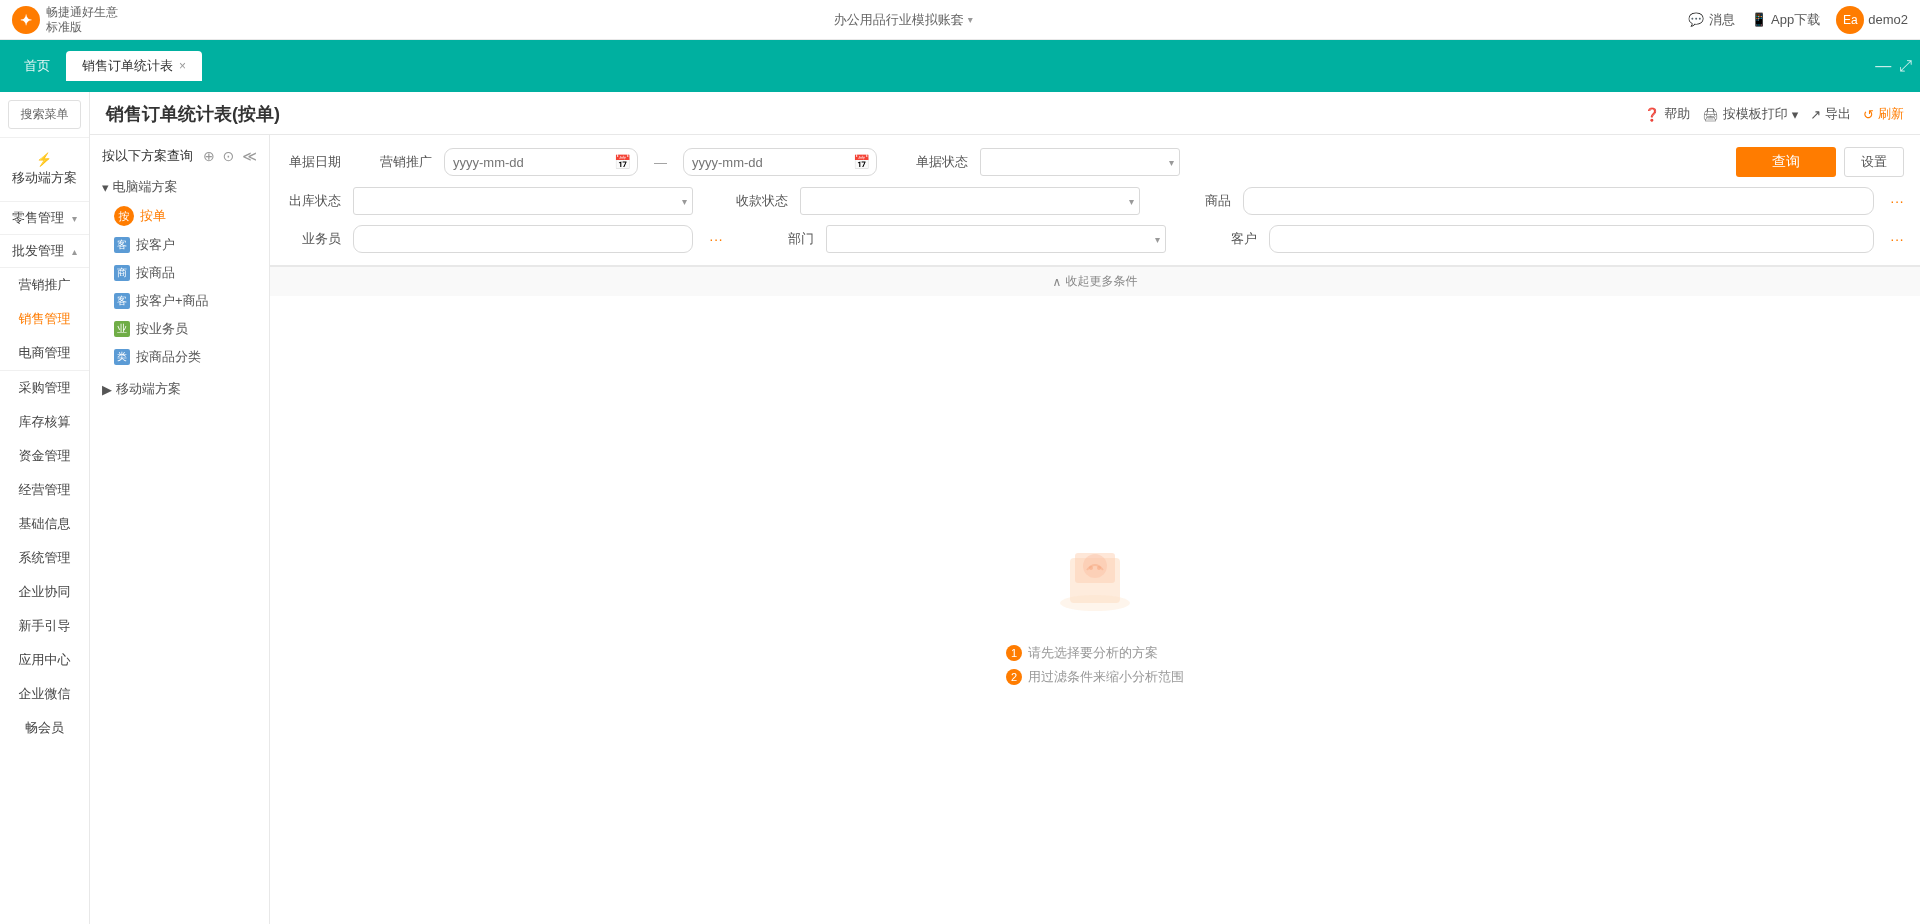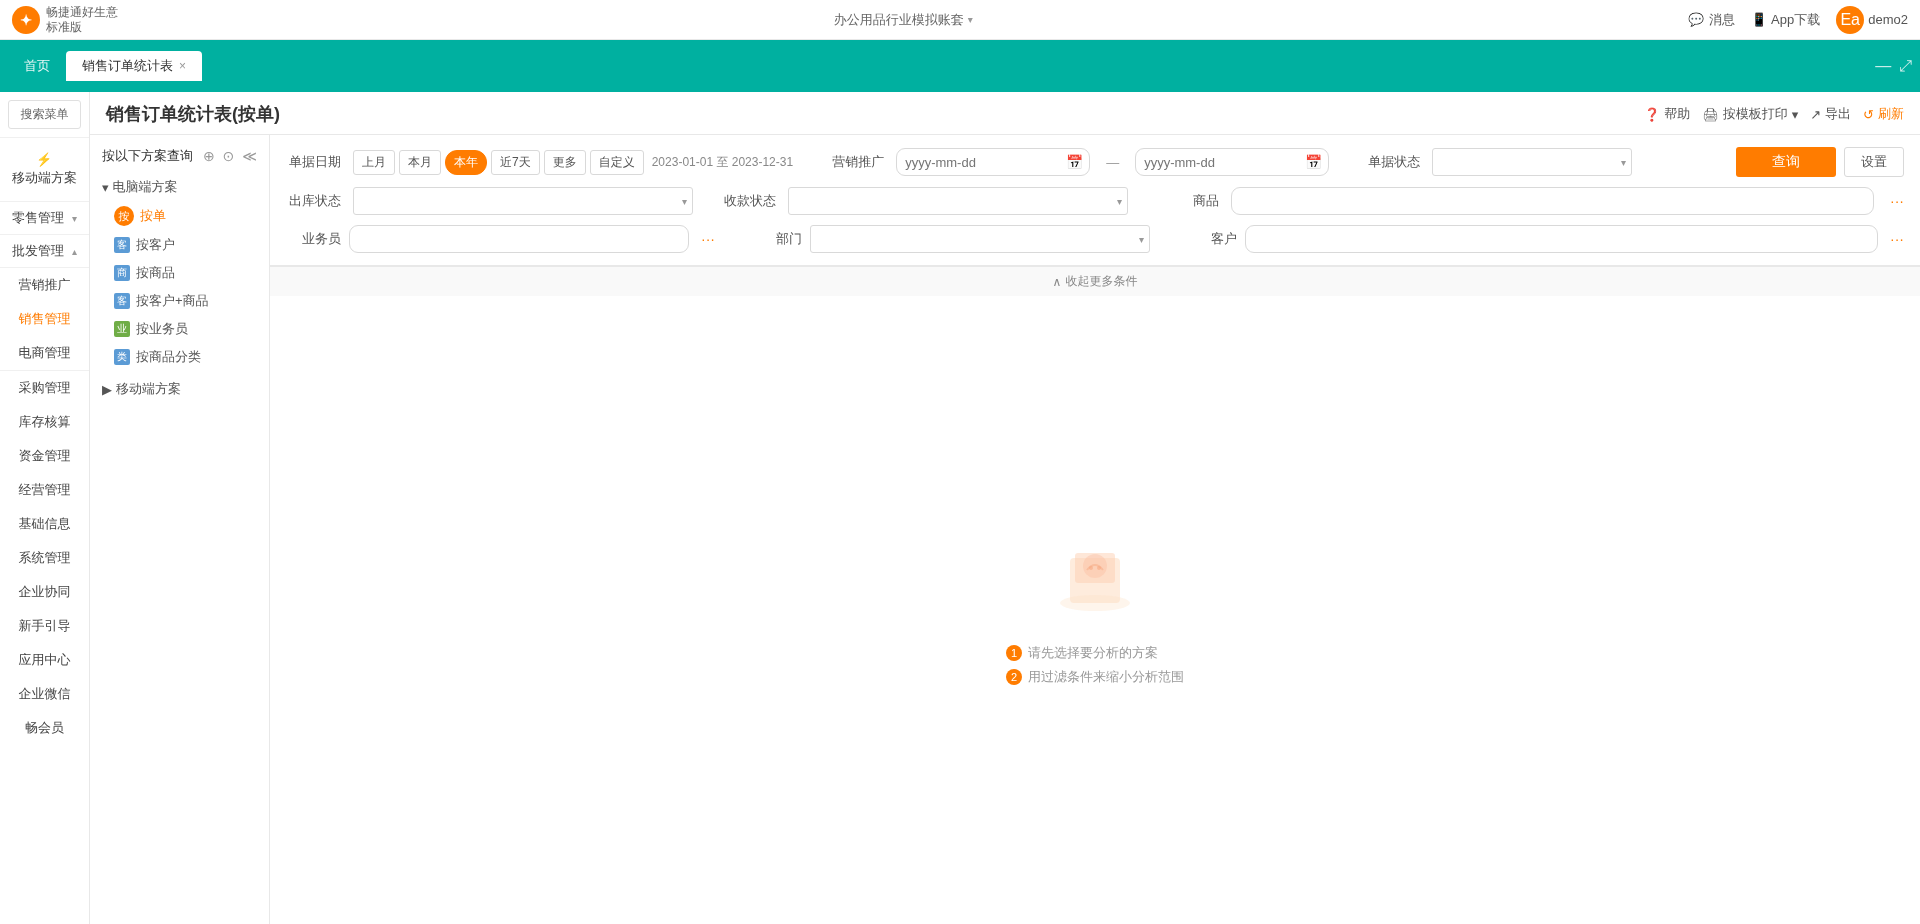--- a/index.html
+++ b/index.html
@@ -8,21 +8,21 @@
     
     .top-bar { height: 40px; background: #fff; display: flex; align-items: center; justify-content: space-between; padding: 0 12px; border-bottom: 1px solid #e8e8e8; flex-shrink: 0; }
     .top-bar-left { display: flex; align-items: center; gap: 8px; }
     .logo-area { display: flex; align-items: center; gap: 6px; }
     .logo-circle { width: 28px; height: 28px; background: #ff7c00; border-radius: 50%; display: flex; align-items: center; justify-content: center; color: white; font-size: 14px; font-weight: bold; }
     .logo-text { font-size: 12px; color: #666; line-height: 1.2; }
     .top-bar-center { display: flex; align-items: center; gap: 4px; color: #666; font-size: 13px; }
     .dropdown-arrow { color: #999; font-size: 10px; }
     .top-bar-right { display: flex; align-items: center; gap: 16px; color: #555; font-size: 13px; }
     .top-bar-right span { display: flex; align-items: center; gap: 4px; cursor: pointer; }
-    .avatar { width: 28px; height: 28px; background: #ff7c00; border-radius: 50%; display: flex; align-items: center; justify-content: center; color: white; font-size: 16px; }
+    .avatar { width: 28px; height: 28px; background: #ff7c00; border-radius: 50%; display: flex; align-items: center; justify-content: center; color: white; font-size: 12px; }
 
     
     .tab-bar { height: 52px; background: #00b0a0; display: flex; align-items: center; padding: 0 8px; flex-shrink: 0; }
     .tab-item { padding: 6px 16px; font-size: 13px; color: rgba(255,255,255,0.85); cursor: pointer; border-radius: 4px 4px 0 0; }
     .tab-item.active { background: #fff; color: #333; display: flex; align-items: center; gap: 6px; }
     .tab-close { color: #999; font-size: 12px; cursor: pointer; }
     .tab-home { color: rgba(255,255,255,0.9); }
     .tab-bar-right { margin-left: auto; display: flex; gap: 8px; }
     .tab-bar-btn { color: rgba(255,255,255,0.8); cursor: pointer; font-size: 16px; }
 
@@ -63,21 +63,21 @@
     .scheme-item { display: flex; align-items: center; gap: 6px; padding: 5px 12px 5px 24px; font-size: 13px; color: #555; cursor: pointer; }
     .scheme-item.active { color: #ff7c00; }
     .scheme-item .item-icon-circle { width: 20px; height: 20px; border-radius: 50%; background: #ff7c00; display: flex; align-items: center; justify-content: center; color: white; font-size: 11px; }
     .scheme-item .item-icon-sq { width: 16px; height: 16px; border-radius: 2px; background: #5b9bd5; display: flex; align-items: center; justify-content: center; color: white; font-size: 10px; }
     .scheme-item .item-icon-bar { width: 16px; height: 16px; border-radius: 2px; background: #70ad47; display: flex; align-items: center; justify-content: center; color: white; font-size: 10px; }
 
     
     .filter-results { flex: 1; display: flex; flex-direction: column; overflow: hidden; }
     .filter-area { background: #fff; padding: 12px 16px; border-bottom: 1px solid #e8e8e8; flex-shrink: 0; }
     .filter-row { display: flex; align-items: center; gap: 12px; margin-bottom: 10px; }
-    .filter-row:last-child { margin-bottom: 0; gap: 8px; }
+    .filter-row:last-child { margin-bottom: 0; }
     .filter-label { font-size: 13px; color: #555; white-space: nowrap; min-width: 55px; text-align: right; }
     .filter-date-group { display: flex; align-items: center; gap: 4px; }
     .date-btn { padding: 3px 8px; font-size: 12px; border: 1px solid #d9d9d9; background: #fff; border-radius: 3px; cursor: pointer; color: #555; }
     .date-btn.active { background: #ff7c00; color: white; border-color: #ff7c00; border-radius: 12px; }
     .date-range { font-size: 12px; color: #888; margin-left: 4px; }
     .filter-input { height: 28px; border: 1px solid #d9d9d9; border-radius: 9px; padding: 0 8px; font-size: 13px; color: #333; background: #fff; min-width: 180px; }
     .filter-select { height: 28px; border: 1px solid #d9d9d9; border-radius: 3px; padding: 0 24px 0 8px; font-size: 13px; color: #555; background: #fff; cursor: pointer; appearance: none; min-width: 180px; }
     .filter-select-wrap { position: relative; display: inline-flex; align-items: center; }
     .filter-select-wrap .arrow { position: absolute; right: 6px; font-size: 10px; color: #999; pointer-events: none; }
     .date-input-wrap { position: relative; display: inline-flex; align-items: center; }
@@ -288,29 +288,20 @@
             <span>移动端方案</span>
           </div>
         </div>
       </div>
 
       <div class="filter-results">
         <div class="filter-area">
 
           <div class="filter-row">
             <span class="filter-label">单据日期</span>
-            <div class="filter-date-group">
-              <button class="date-btn">上月</button>
-              <button class="date-btn">本月</button>
-              <button class="date-btn active">本年</button>
-              <button class="date-btn">近7天</button>
-              <button class="date-btn">更多</button>
-              <button class="date-btn">自定义</button>
-              <span class="date-range">2023-01-01 至 2023-12-31</span>
-            </div>
             <span class="filter-label" style="margin-left:24px;">营销推广</span>
             <div class="date-input-wrap">
               <input class="filter-input" style="min-width: 130px;" placeholder="yyyy-mm-dd">
               <span class="cal-icon">📅</span>
             </div>
             <span class="date-dash divider">—</span>
             <div class="date-input-wrap">
               <input class="filter-input" style="min-width: 130px;" placeholder="yyyy-mm-dd">
               <span class="cal-icon">📅</span>
             </div>
@@ -328,21 +319,21 @@
           </div>
 
           <div class="filter-row">
             <span class="filter-label">出库状态</span>
             <div class="filter-select-wrap">
               <select class="filter-select" style="min-width:340px;">
                 <option value=""></option>
               </select>
               <span class="arrow">▾</span>
             </div>
-            <span class="filter-label" style="margin-left:16px;">收款状态</span>
+            <span class="filter-label" style="margin-left:28px;">收款状态</span>
             <div class="filter-select-wrap">
               <select class="filter-select" style="min-width:340px;">
                 <option value=""></option>
               </select>
               <span class="arrow">▾</span>
             </div>
             <span class="filter-label" style="margin-left:24px;">商品</span>
             <input class="filter-input" style="min-width: 200px; flex: 1 1 0%;">
             <span class="ellipsis-btn">···</span>
           </div>

